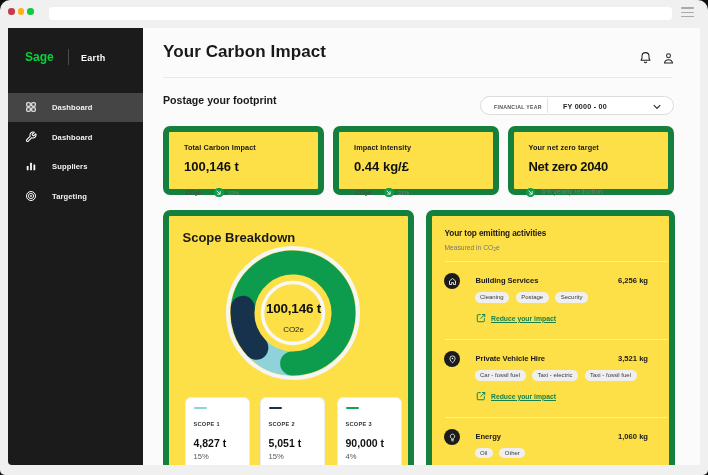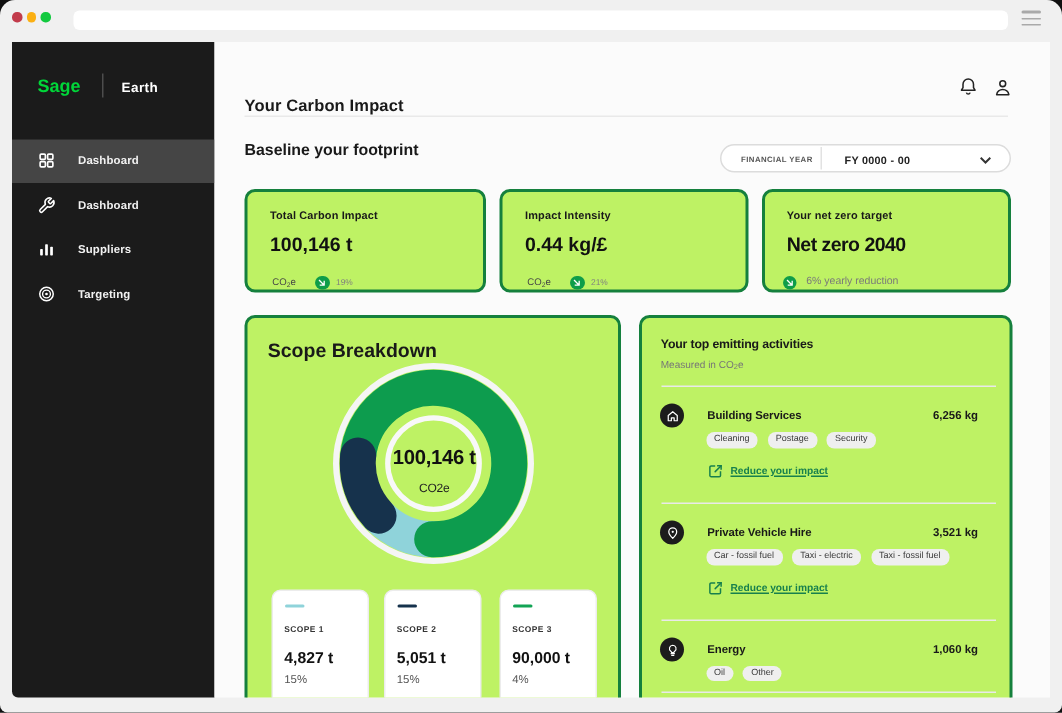--- a/index.html
+++ b/index.html
@@ -5,22 +5,22 @@
 html,body{width:708px;height:475px;background:#101010;font-family:"Liberation Sans",sans-serif;-webkit-font-smoothing:antialiased}
 .win{position:absolute;left:0;top:0;width:708px;height:475px;border-radius:10px 10px 5px 5px;background:#f0f0f0;overflow:hidden}
 .dot{position:absolute;border-radius:50%;width:6.6px;height:6.6px;top:8.2px}
 .urlbar{position:absolute;left:49px;top:7px;width:623px;height:12.5px;background:#fff;border-radius:4px}
 .bl{position:absolute;left:681px;width:13px;height:1.6px;background:#a9a9a9;border-radius:1px}
 .sidebar{position:absolute;left:8px;top:28px;width:135px;height:437px;background:#1b1b1b;border-bottom-left-radius:4px;overflow:hidden}
 .main{position:absolute;left:143px;top:28px;width:557px;height:437px;background:#fbfbfb;overflow:hidden}
 .mi{position:absolute;left:0;width:144px;height:29.3px}
 .mi .ic{position:absolute;left:17px;top:50%;transform:translateY(-50%)}
 .mi .tx{position:absolute;left:44px;top:50%;transform:translateY(-50%);font-size:7.6px;font-weight:bold;color:#f2f2f2;letter-spacing:.1px}
-.card{position:absolute;background:#bef264;border:2px solid #15803d;border-radius:7px}
-h1{position:absolute;left:20px;top:37px;font-size:11px;color:#191919;letter-spacing:.1px}
+.card{position:absolute;background:#fde047;border:6px solid #15803d;border-radius:7px}
+h1{position:absolute;left:20px;top:14px;font-size:17px;color:#191919;letter-spacing:.1px}
 h2{position:absolute;left:20px;top:66px;font-size:10.6px;color:#191919}
 .ct{font-size:7.3px;font-weight:bold;color:#191919;position:absolute;left:15px;top:11px;letter-spacing:.1px}
 .cv{font-size:13px;font-weight:bold;color:#111;position:absolute;left:15px;top:27.5px}
 .co2{position:absolute;left:16.5px;top:57px;font-size:6.4px;color:#454545}
 .pct{position:absolute;font-size:5.6px;color:#7f7f7f;top:58px}
 .badge{position:absolute;width:9.6px;height:9.6px;border-radius:50%;background:#0e9d49;top:56px;display:flex;align-items:center;justify-content:center}
 .minicard{position:absolute;width:65.5px;height:100px;background:#fff;border:1px solid #ececec;border-radius:6px;top:181px}
 .mbar{position:absolute;left:8px;top:9px;width:13px;height:2.6px;border-radius:1.3px}
 .mlab{position:absolute;left:8px;top:23.5px;font-size:5.6px;font-weight:bold;color:#333;letter-spacing:.3px}
 .mval{position:absolute;left:8px;top:39.5px;font-size:10.5px;font-weight:bold;color:#111}
@@ -89,21 +89,21 @@
     <h1>Your Carbon Impact</h1>
     <svg style="position:absolute;left:496px;top:23px" width="13" height="14" viewBox="0 0 24 26" fill="none" stroke="#222" stroke-width="1.9">
       <path d="M12 3a6.5 6.5 0 0 0-6.5 6.5v4.2L3.6 17h16.8l-1.9-3.3V9.5A6.5 6.5 0 0 0 12 3z" stroke-linejoin="round"></path>
       <path d="M9.7 20a2.4 2.4 0 0 0 4.6 0"></path>
     </svg>
     <svg style="position:absolute;left:518.5px;top:23.5px" width="13" height="13" viewBox="0 0 24 24" fill="none" stroke="#222" stroke-width="1.9">
       <circle cx="12" cy="7" r="3.6"></circle>
       <path d="M4.5 20.5a7.6 7.6 0 0 1 15 0z" stroke-linejoin="round"></path>
     </svg>
     <div class="hdiv" style="left:20px;top:48.5px;width:509px"></div>
-    <h2>Baseline your footprint</h2>
+    <h2>Postage your footprint</h2>
     <div style="position:absolute;left:337px;top:67.5px;width:194px;height:19.5px;border:1px solid #dcdcdc;border-radius:10px;background:#fff">
       <span style="position:absolute;left:13px;top:7px;font-size:5.2px;font-weight:bold;letter-spacing:.3px;color:#555">FINANCIAL YEAR</span>
       <span style="position:absolute;left:66px;top:1px;bottom:1px;width:1px;background:#e2e2e2"></span>
       <span style="position:absolute;left:82px;top:5.5px;font-size:7.2px;font-weight:bold;color:#222;letter-spacing:.2px">FY 0000 - 00</span>
       <svg style="position:absolute;right:12px;top:7px" width="8" height="6" viewBox="0 0 10 7" fill="none" stroke="#333" stroke-width="1.6">
           <path d="M1 1.2l4 4 4-4"></path>
         </svg>
     </div>
 
     <div class="card" style="left:20px;top:97.5px;width:161px;height:69px">

